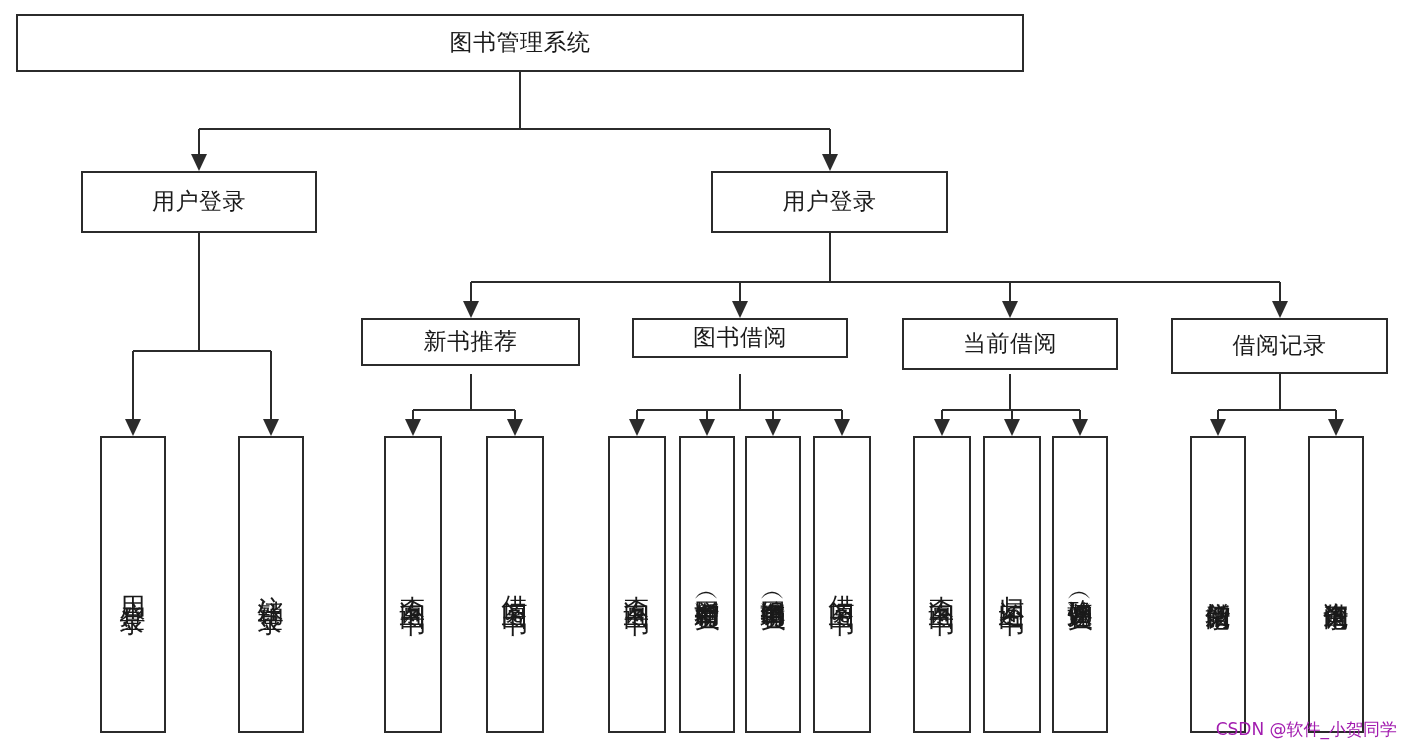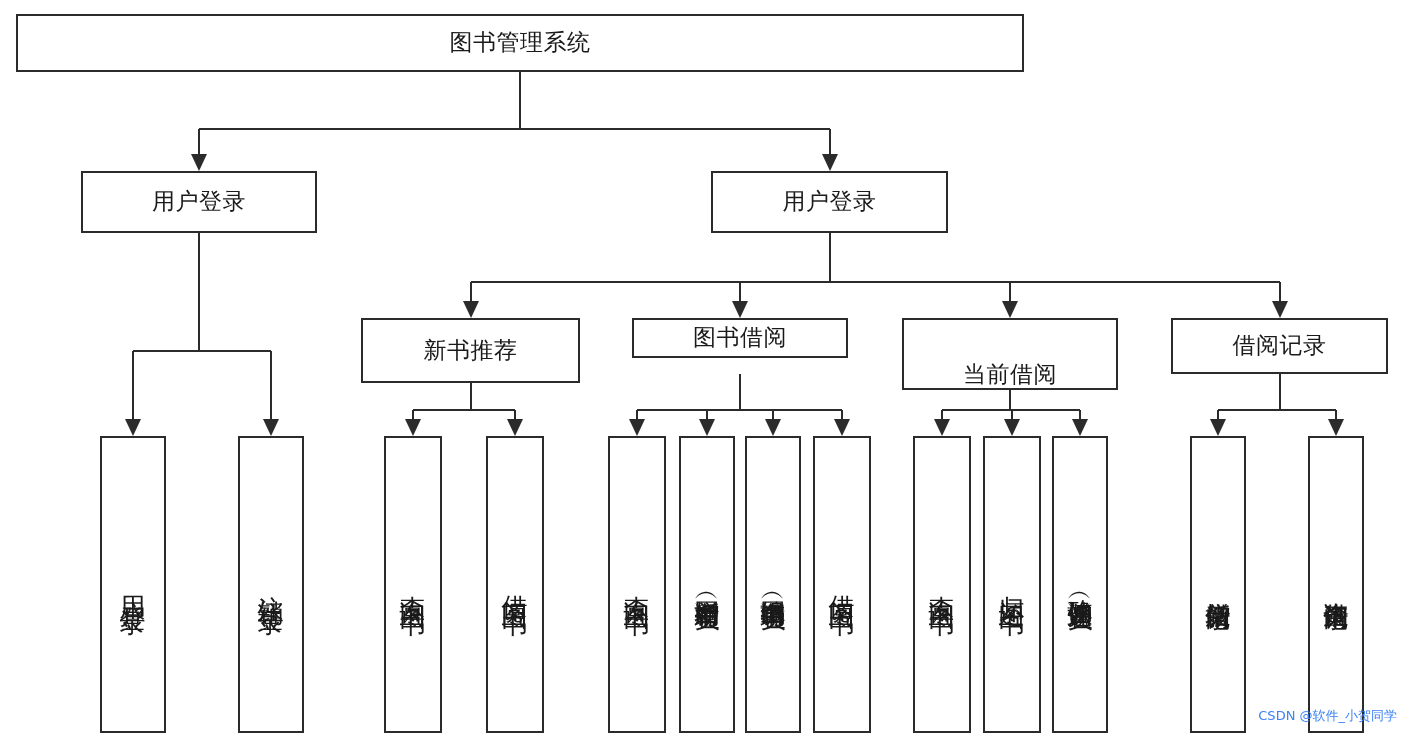--- a/index.html
+++ b/index.html
@@ -64,23 +64,23 @@
     letter-spacing: 5px;
     white-space: nowrap;
   }
   .node.v .label.tight {
     font-size: 25px;
     letter-spacing: 1px;
   }
   .watermark {
     position: absolute;
     right: 8px;
-    bottom: 22px;
-    font-size: 13px;
-    color: #3b82f6;
+    bottom: 6px;
+    font-size: 17px;
+    color: #a21caf;
     z-index: 5;
     white-space: nowrap;
     font-family: "DejaVu Sans", "Liberation Sans", sans-serif;
   }
 </style>
 </head>
 <body>
 
 <div id="canvas">
 
@@ -143,27 +143,27 @@
     <span class="label">图书管理系统</span>
   </div>
 
   <div class="node h" style="left: 81px; top: 171px; width: 236px; height: 62px;">
     <span class="label">用户登录</span>
   </div>
   <div class="node h" style="left: 711px; top: 171px; width: 237px; height: 62px;">
     <span class="label">用户登录</span>
   </div>
 
-  <div class="node h" style="left: 361px; top: 318px; width: 219px; height: 65px;">
+  <div class="node h" style="left: 361px; top: 318px; width: 219px; height: 48px;">
     <span class="label">新书推荐</span>
   </div>
   <div class="node h" style="left: 632px; top: 318px; width: 216px; height: 40px;">
     <span class="label">图书借阅</span>
   </div>
-  <div class="node h" style="left: 902px; top: 318px; width: 216px; height: 72px; align-items: flex-end;">
+  <div class="node h" style="left: 902px; top: 318px; width: 216px; height: 52px;">
     <span class="label">当前借阅</span>
   </div>
   <div class="node h" style="left: 1171px; top: 318px; width: 217px; height: 56px;">
     <span class="label">借阅记录</span>
   </div>
 
   <div class="node v" style="left: 100px; top: 436px; width: 66px; height: 297px;">
     <span class="label">用户登录</span>
   </div>
   <div class="node v" style="left: 238px; top: 436px; width: 66px; height: 297px;">

